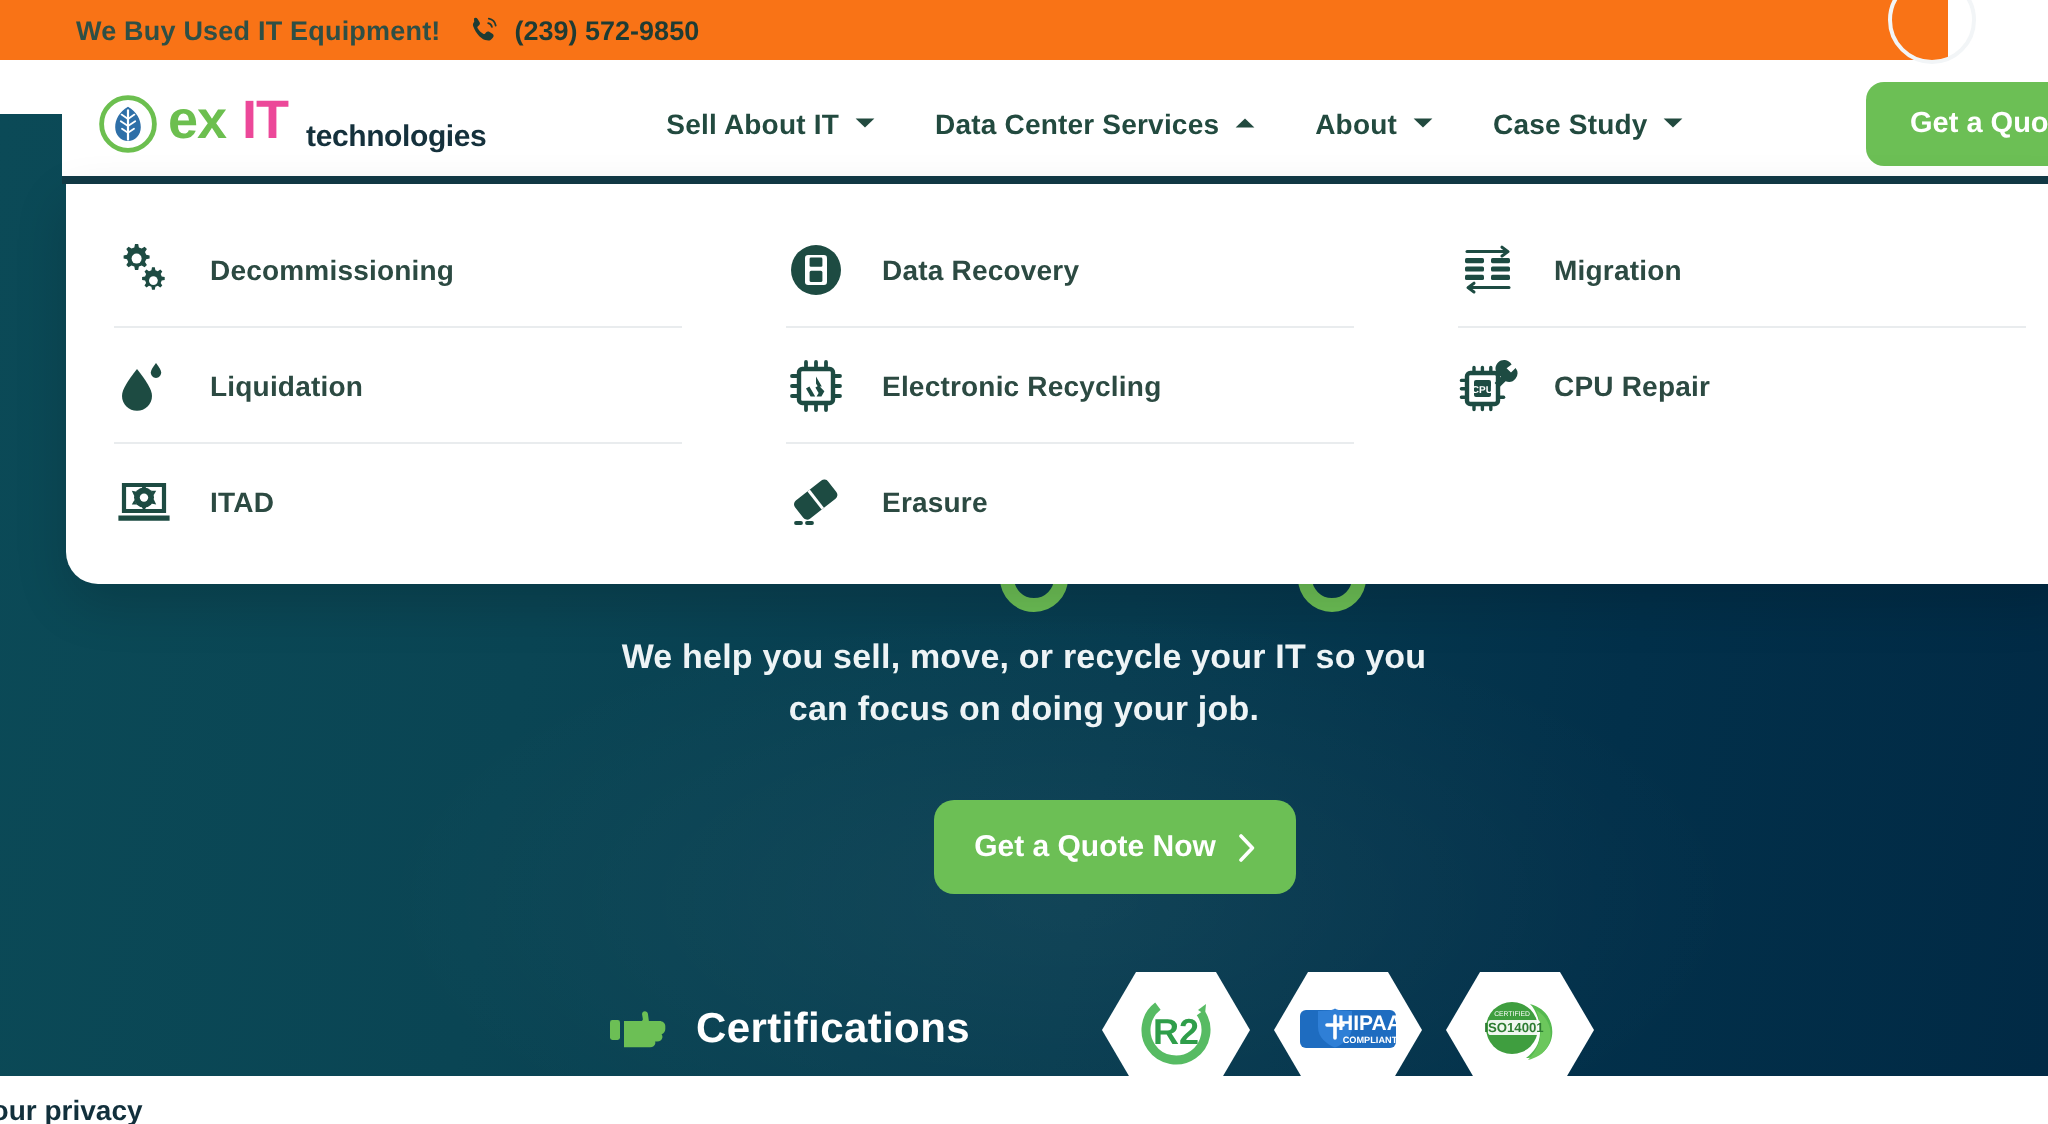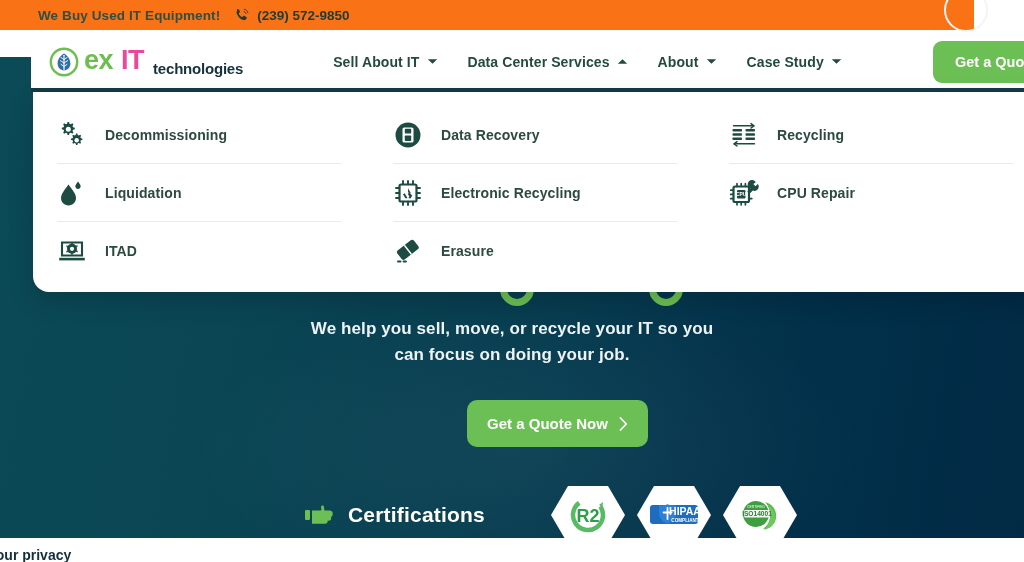--- a/index.html
+++ b/index.html
@@ -566,21 +566,21 @@
               <rect x="16.5" y="9" width="9.5" height="2.6" rx="0.8"></rect>
               <rect x="16.5" y="13.2" width="9.5" height="2.6" rx="0.8"></rect>
               <rect x="16.5" y="17.4" width="9.5" height="2.6" rx="0.8"></rect>
             </g>
             <path d="M4.5 5.8 h20" fill="none" stroke="#1d4b42" stroke-width="1.5" stroke-linecap="round"></path>
             <path d="M22 3.6 l3 2.2 l-3 2.2" fill="none" stroke="#1d4b42" stroke-width="1.5" stroke-linecap="round" stroke-linejoin="round"></path>
             <path d="M25.5 23.8 h-20" fill="none" stroke="#1d4b42" stroke-width="1.5" stroke-linecap="round"></path>
             <path d="M8 21.6 l-3 2.2 l3 2.2" fill="none" stroke="#1d4b42" stroke-width="1.5" stroke-linecap="round" stroke-linejoin="round"></path>
           </svg>
         </span>
-        <span class="dd-label">Recycling</span>
+        <span class="dd-label">Migration</span>
       </div>
       <div class="dd-item last">
         <span class="dd-icon">
           <svg viewBox="0 0 30 30" width="30" height="30">
             <rect x="4.5" y="8.5" width="15.5" height="15.5" rx="1.6" fill="none" stroke="#1d4b42" stroke-width="2.2"></rect>
             <rect x="8" y="12" width="8.5" height="8.5" rx="1" fill="#1d4b42"></rect>
             <text x="12.2" y="18.4" font-family="Liberation Sans, sans-serif" font-size="5" font-weight="bold" fill="#ffffff" text-anchor="middle">CPU</text>
             <g stroke="#1d4b42" stroke-width="1.7" stroke-linecap="round">
               <path d="M8 8.3 v-2.6 M12.2 8.3 v-2.6 M16.4 8.3 v-2.6"></path>
               <path d="M8 24.2 v2.6 M12.2 24.2 v2.6 M16.4 24.2 v2.6"></path>

